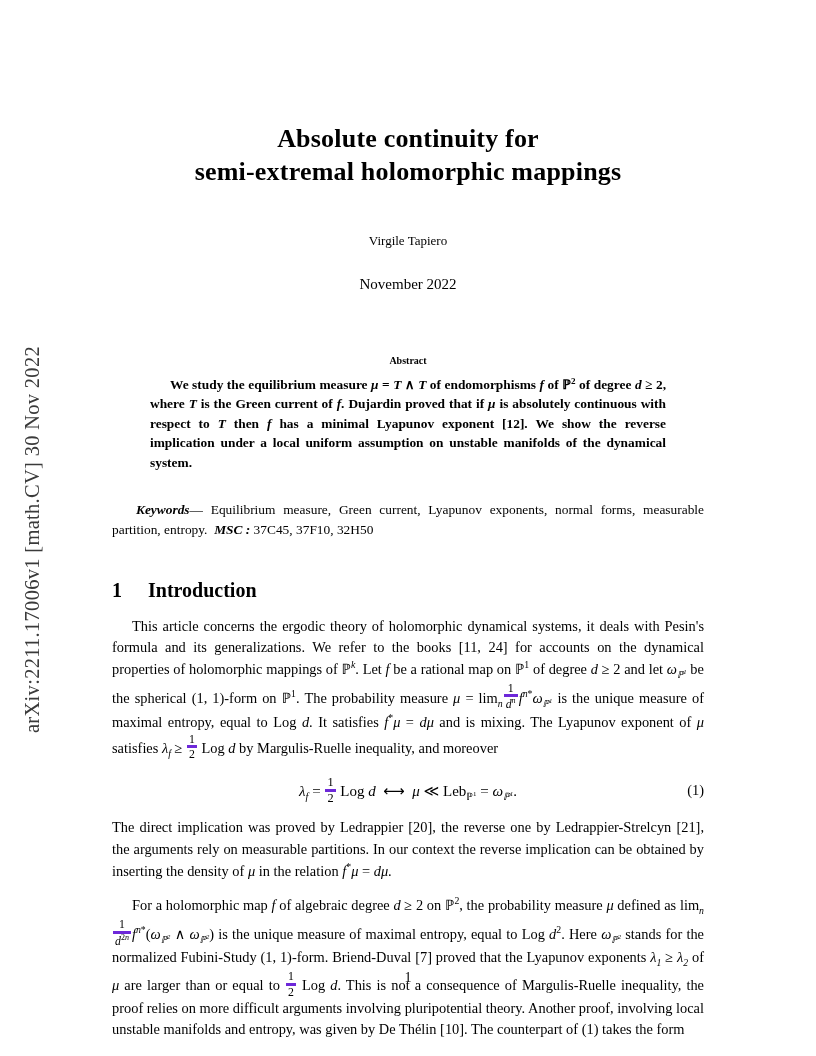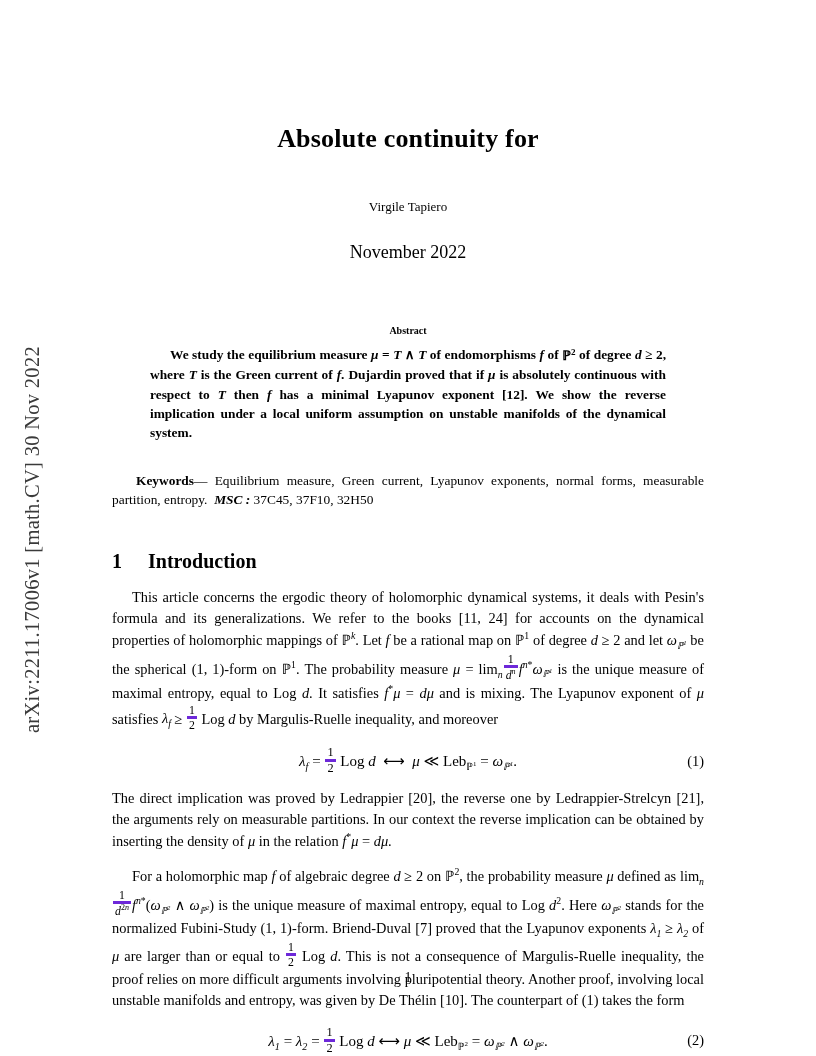--- a/index.html
+++ b/index.html
@@ -45,21 +45,21 @@
     letter-spacing: 0.2px;
   }
   .title .line2 { display: block; }
   .author {
     text-align: center;
     font-size: 13px;
     margin-top: 44px;
   }
   .date {
     text-align: center;
-    font-size: 18px;
+    font-size: 15px;
     margin-top: 27px;
   }
   .abstract-head {
     text-align: center;
     font-size: 10px;
     font-weight: bold;
     margin-top: 62px;
   }
   .abstract-body {
     margin: 9px 38px 0 38px;
@@ -70,20 +70,21 @@
   }
   .abstract-body .indent { display: inline-block; width: 20px; }
   .keywords {
     margin: 28px 0 0 0;
     font-size: 13.4px;
     line-height: 1.45;
     text-align: justify;
   }
   .keywords .kw {
     font-weight: bold;
+    font-style: italic;
   }
   .keywords .msc { font-style: italic; font-weight: bold; }
   .keywords .kwindent { display: inline-block; width: 24px; }
   h1.section {
     font-size: 20px;
     font-weight: bold;
     margin: 40px 0 0 0;
   }
   h1.section .num { display: inline-block; width: 36px; }
   p.body {
@@ -135,20 +136,21 @@
 <body>
 
 <div class="page">
 
   <div class="arxiv-stamp">arXiv:2211.17006v1  [math.CV]  30 Nov 2022</div>
 
   <div class="content">
 
     <div class="title">
       <span>Absolute continuity for</span>
+      <span class="line2">semi-extremal holomorphic mappings</span>
     </div>
 
     <div class="author">Virgile Tapiero</div>
     <div class="date">November 2022</div>
 
     <div class="abstract-head">Abstract</div>
 
     <div class="abstract-body">
       <span class="indent"></span><span>We study the equilibrium measure </span><span class="mi">μ</span> = <span class="mi">T</span> ∧ <span class="mi">T</span><span> of endomorphisms </span><span class="mi">f</span><span> of </span><span class="mup">ℙ<sup>2</sup></span><span> of degree </span><span class="mi">d</span> ≥ 2<span>, where </span><span class="mi">T</span><span> is the Green current of </span><span class="mi">f</span><span>. Dujardin proved that if </span><span class="mi">μ</span><span> is absolutely continuous with respect to </span><span class="mi">T</span><span> then </span><span class="mi">f</span><span> has a minimal Lyapunov exponent [12]. We show the reverse implication under a local uniform assumption on unstable manifolds of the dynamical system.</span>
     </div>

